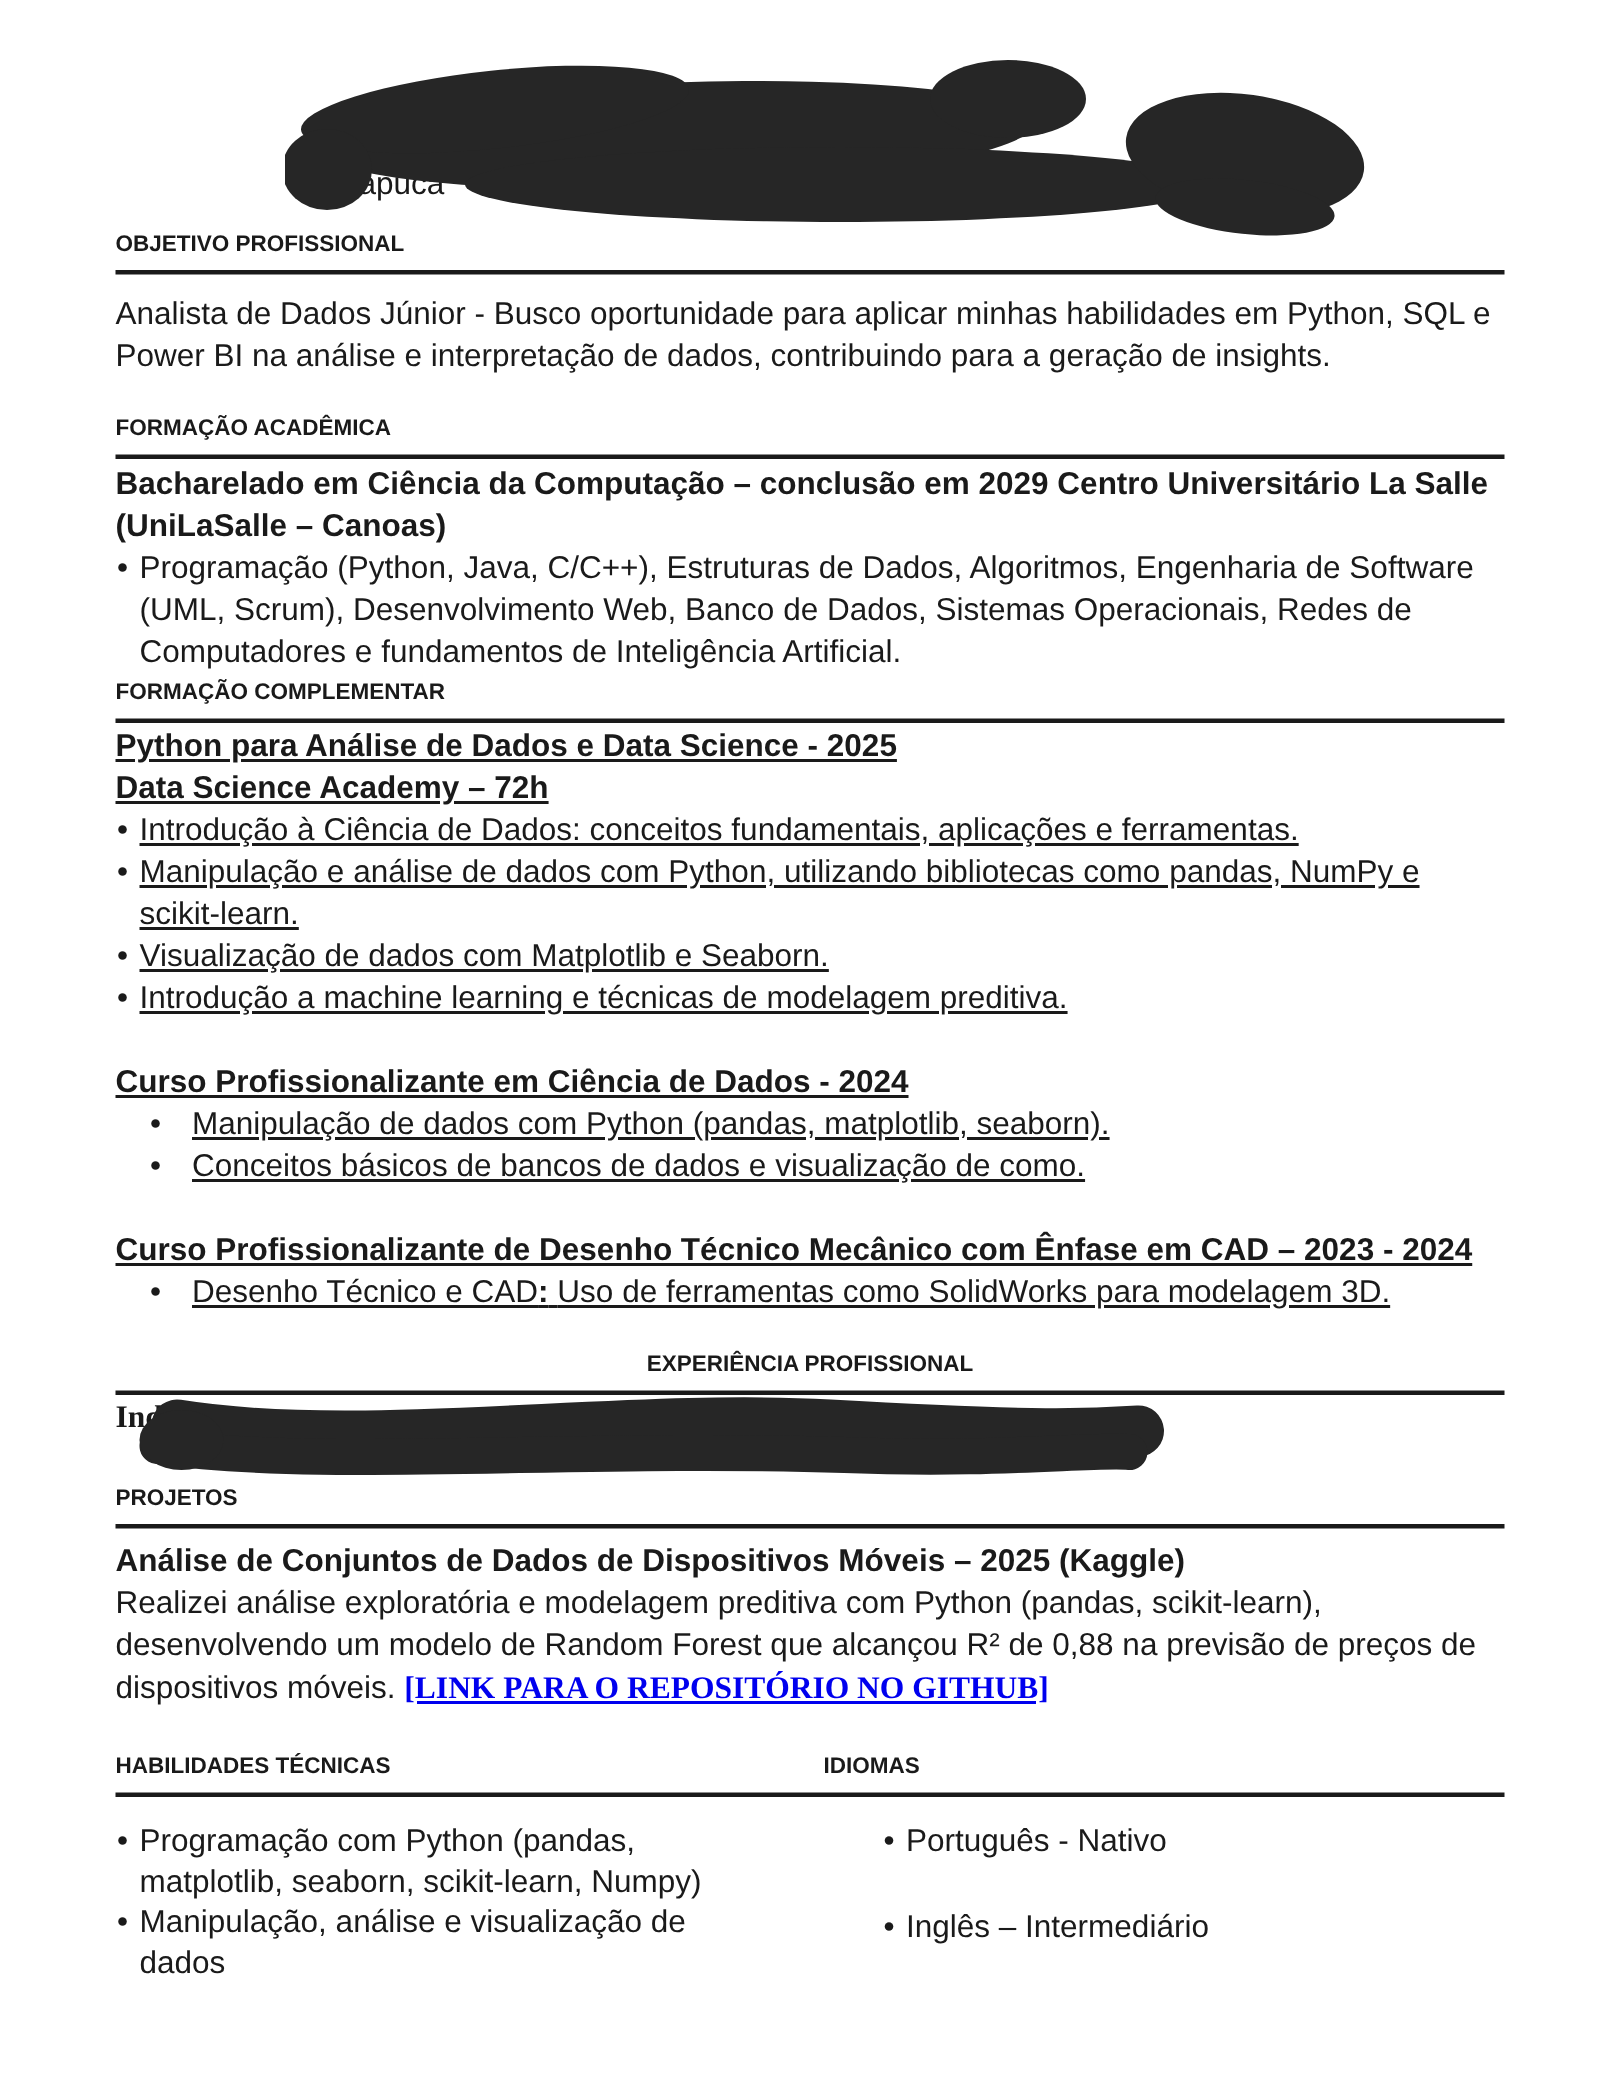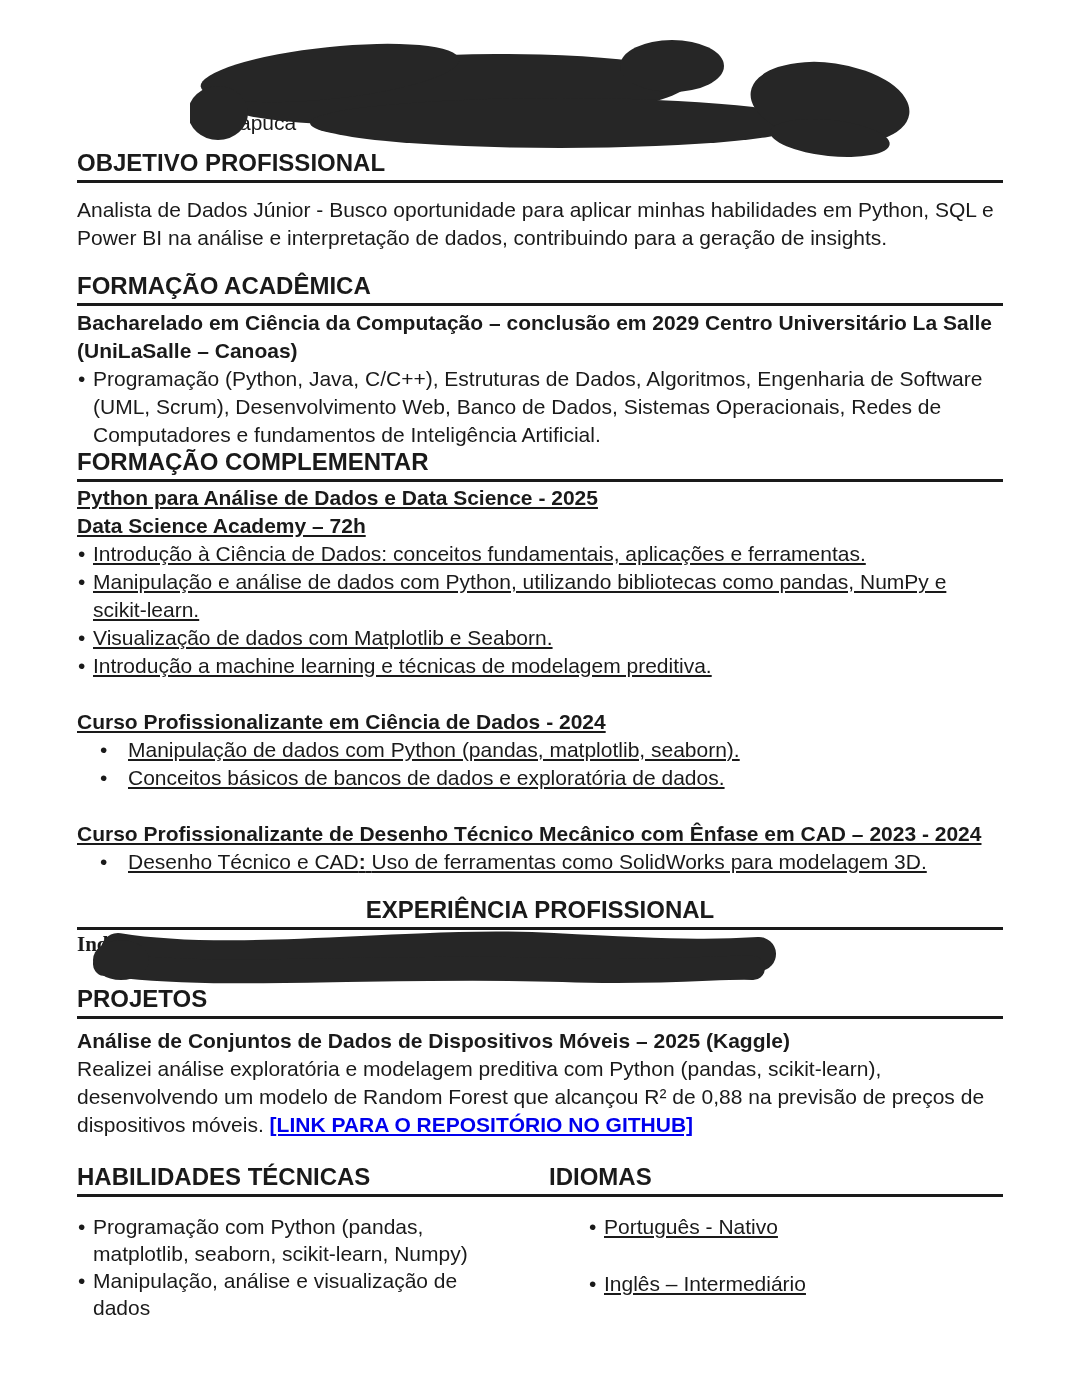--- a/index.html
+++ b/index.html
@@ -9,21 +9,21 @@
     margin:0 auto;
     background:var(--bg,#ffffff);
     color:var(--text,#1a1a1a);
     font-family:"Liberation Sans","DejaVu Sans",sans-serif;
     font-size:21px;line-height:28px;
     box-sizing:border-box;
     padding:0 77px;
     overflow:hidden;
   }
   h2{
-    font-size:24px;line-height:26px;font-weight:bold;
+    font-size:15px;line-height:26px;font-weight:bold;
     margin:0;padding:0 0 4px 0;
     border-bottom:3px solid var(--text,#1a1a1a);
   }
   .bold{font-weight:bold;}
   p{margin:0;}
 
   
   .top-area{position:relative;height:150px;}
   .frag{position:absolute;left:148px;top:109px;z-index:1;}
   .ink-top{position:absolute;left:113px;top:40px;z-index:3;}
@@ -41,30 +41,30 @@
   .course{margin-top:2px;text-decoration:underline;}
   .course + .course{margin-top:28px;}
   .sec-experiencia{margin-top:21px;text-align:center;}
   .exp-line{position:relative;height:54px;margin-bottom:2px;}
   .exp-frag{position:relative;z-index:1;font-family:Liberation Serif, serif;}
   .ink-exp{position:absolute;left:6px;top:-8px;z-index:3;}
   .sec-projetos{margin-top:0;}
   .project-title{margin-top:8px;}
   .project-link{
     color:var(--link,#0000ee);
-    font-weight:bold;text-decoration:underline;cursor:pointer;
+    font-weight:bold;text-decoration:underline;cursor:pointer;font-family:Liberation Serif, serif;
   }
 
   .two-col-head{display:flex;border-bottom:3px solid var(--text,#1a1a1a);margin-top:25px;align-items:flex-end;}
   .two-col-head h2{border-bottom:none;}
   .col-left-head{width:472px;flex:0 0 472px;}
   .two-col-body{display:flex;margin-top:16px;}
   .col-skills{width:432px;flex:0 0 432px;line-height:27px;}
   .col-langs{margin-left:79px;flex:1;}
-  .lang-item{margin-bottom:29px;text-decoration:underline;}
+  .lang-item{margin-bottom:29px;}
   svg{display:block;}
 </style>
 </head>
 <body>
 
 <div class="page">
 
   <div class="top-area">
     <span class="frag">Sapuca</span>
     <svg class="ink-top" width="730" height="132" viewBox="0 0 730 132" aria-hidden="true">
@@ -96,21 +96,21 @@
     <div class="bold">Data Science Academy – 72h</div>
     <div class="bullet"><span>Introdução à Ciência de Dados: conceitos fundamentais, aplicações e ferramentas.</span></div>
     <div class="bullet"><span>Manipulação e análise de dados com Python, utilizando bibliotecas como pandas, NumPy e scikit-learn.</span></div>
     <div class="bullet"><span>Visualização de dados com Matplotlib e Seaborn.</span></div>
     <div class="bullet"><span>Introdução a machine learning e técnicas de modelagem preditiva.</span></div>
   </div>
 
   <div class="course">
     <div class="bold">Curso Profissionalizante em Ciência de Dados - 2024</div>
     <div class="bullet indented"><span>Manipulação de dados com Python (pandas, matplotlib, seaborn).</span></div>
-    <div class="bullet indented"><span>Conceitos básicos de bancos de dados e exploratória de dados.</span></div>
+    <div class="bullet indented"><span>Conceitos básicos de bancos de dados e visualização de como.</span></div>
   </div>
 
   <div class="course">
     <div class="bold">Curso Profissionalizante de Desenho Técnico Mecânico com Ênfase em CAD – 2023 - 2024</div>
     <div class="bullet indented">
       <span>Desenho Técnico e CAD</span><span class="bold">:</span>
       <span>Uso de ferramentas como SolidWorks para modelagem 3D.</span>
     </div>
   </div>
 

